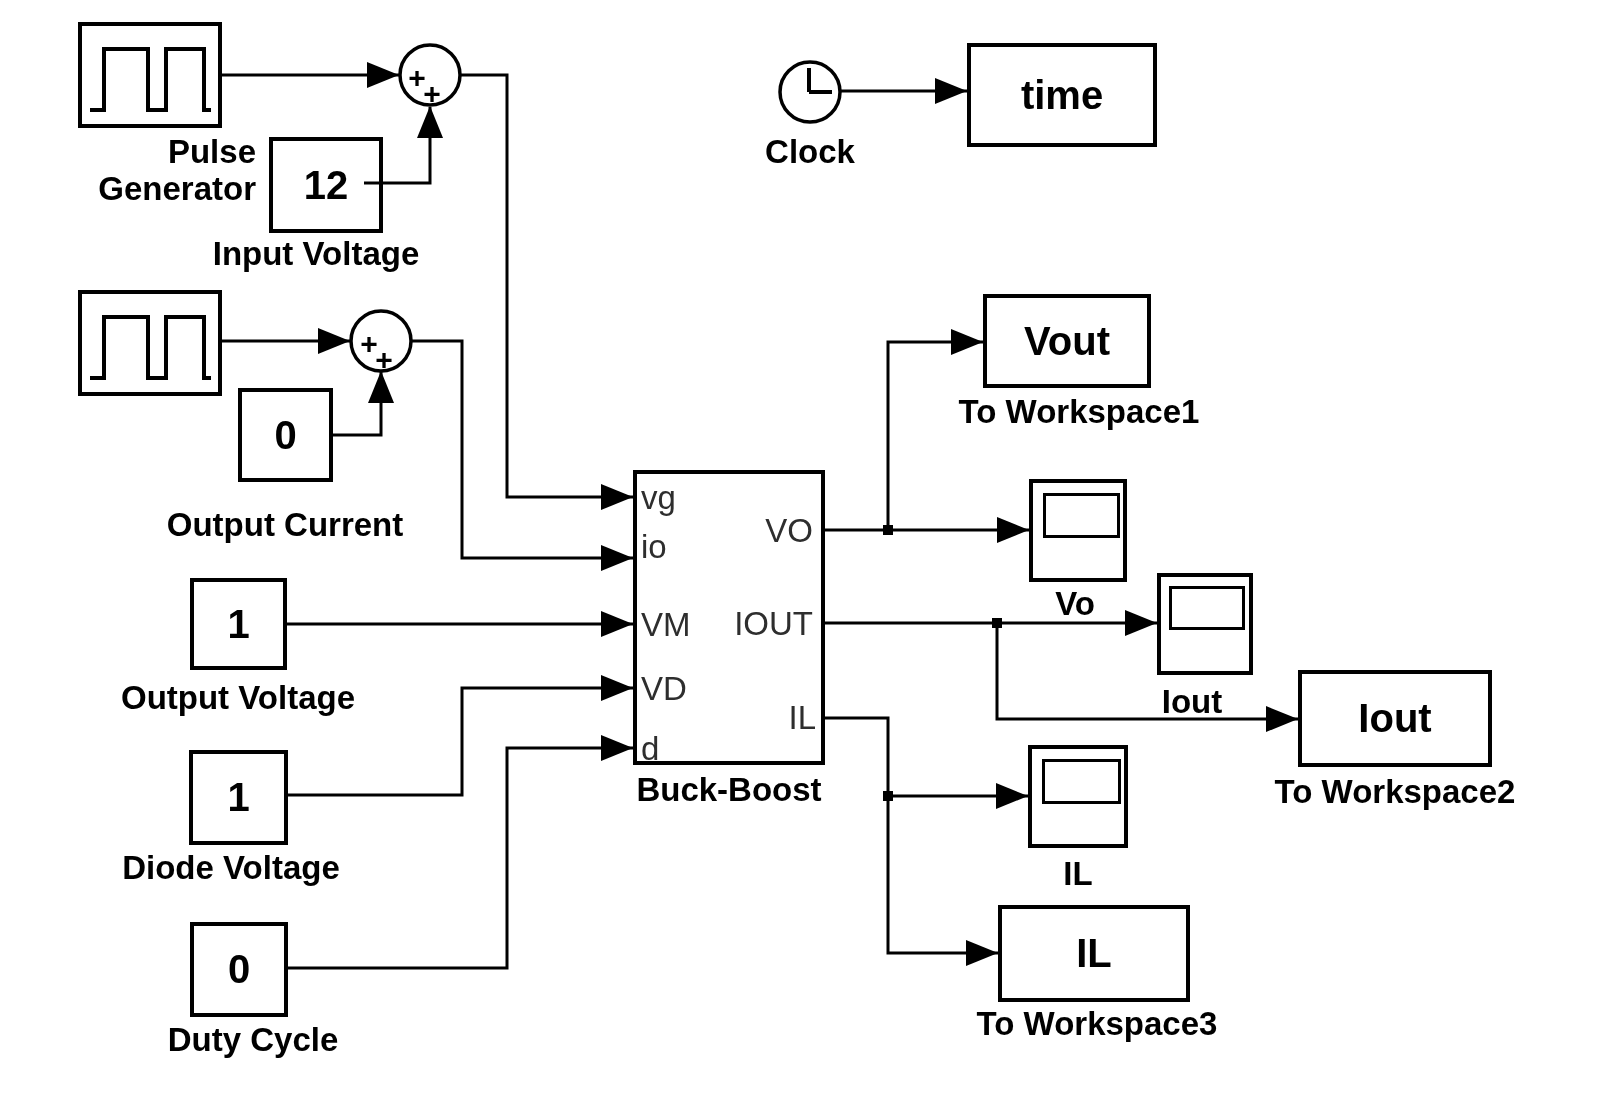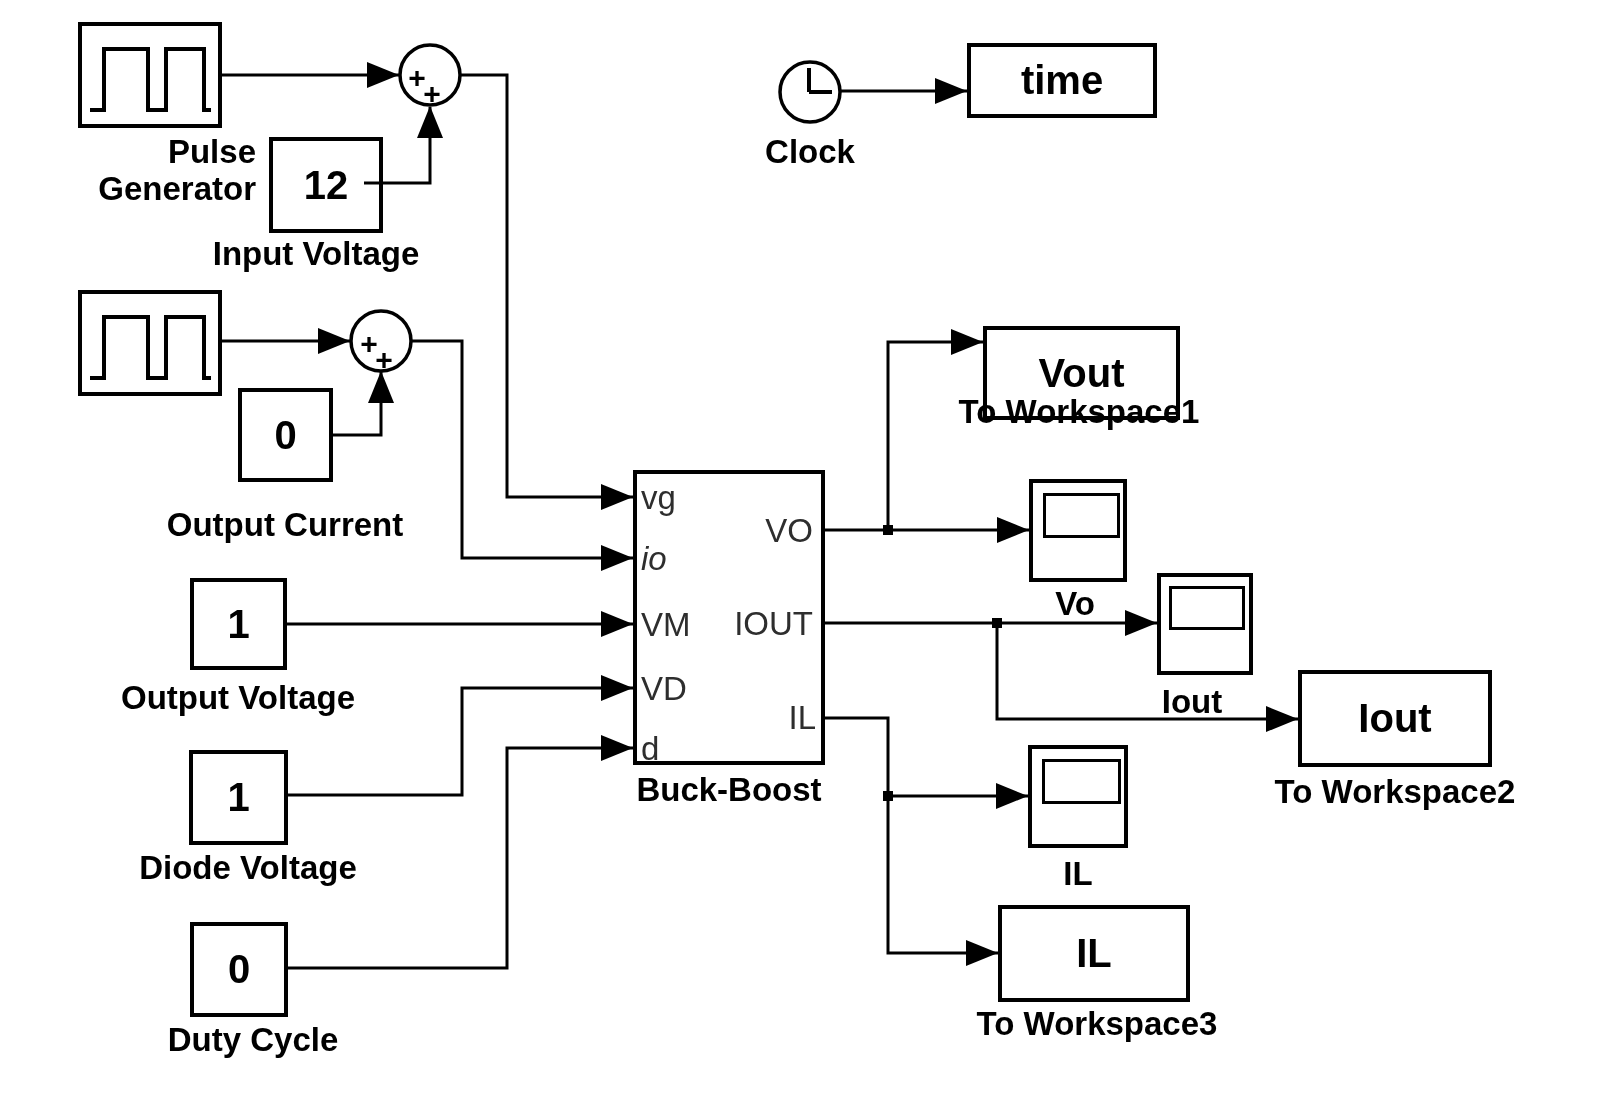--- a/index.html
+++ b/index.html
@@ -102,42 +102,42 @@
 
   <div class="b" style="left:78px;top:290px;width:144px;height:106px;"></div>
 
   <div class="b" style="left:238px;top:388px;width:95px;height:94px;">0</div>
   <div class="lbl" style="left:285px;top:507px;">Output Current</div>
 
   <div class="b" style="left:190px;top:578px;width:97px;height:92px;">1</div>
   <div class="lbl" style="left:238px;top:680px;">Output Voltage</div>
 
   <div class="b" style="left:189px;top:750px;width:99px;height:95px;">1</div>
-  <div class="lbl" style="left:248px;top:850px;">Diode Voltage</div>
+  <div class="lbl" style="left:231px;top:850px;">Diode Voltage</div>
 
   <div class="b" style="left:190px;top:922px;width:98px;height:95px;">0</div>
   <div class="lbl" style="left:253px;top:1022px;">Duty Cycle</div>
 
   <div class="lbl" style="left:810px;top:134px;">Clock</div>
 
   <div class="bb" style="left:633px;top:470px;width:192px;height:295px;">
     <span class="port in" style="top:23px;">vg</span>
-    <span class="port in" style="top:84px;font-style:italic;">io</span>
+    <span class="port in" style="top:72px;">io</span>
     <span class="port in" style="top:150px;">VM</span>
     <span class="port in" style="top:214px;">VD</span>
     <span class="port in" style="top:274px;">d</span>
     <span class="port out" style="top:56px;">VO</span>
     <span class="port out" style="top:149px;">IOUT</span>
     <span class="port out" style="top:243px;right:5px;">IL</span>
   </div>
   <div class="lbl" style="left:729px;top:772px;">Buck-Boost</div>
 
-  <div class="b" style="left:967px;top:43px;width:190px;height:75px;">time</div>
+  <div class="b" style="left:967px;top:43px;width:190px;height:104px;">time</div>
 
-  <div class="b" style="left:983px;top:294px;width:197px;height:94px;margin-top:32px;">Vout</div>
+  <div class="b" style="left:983px;top:294px;width:168px;height:94px;">Vout</div>
   <div class="lbl" style="left:1079px;top:394px;">To Workspace1</div>
 
   <div class="b" style="left:1298px;top:670px;width:194px;height:97px;">Iout</div>
   <div class="lbl" style="left:1395px;top:774px;">To Workspace2</div>
 
   <div class="b" style="left:998px;top:905px;width:192px;height:97px;">IL</div>
   <div class="lbl" style="left:1097px;top:1006px;">To Workspace3</div>
 
   <div class="b" style="left:1029px;top:479px;width:98px;height:103px;">
     <div class="screen" style="width:71px;height:39px;"></div>

